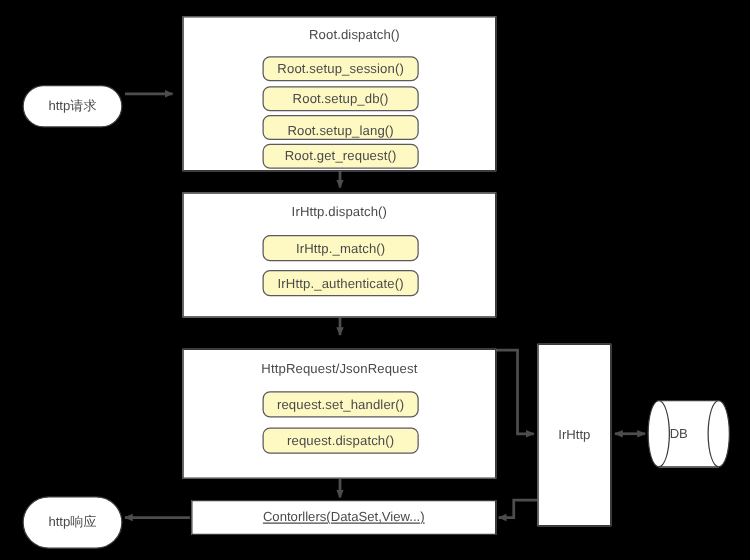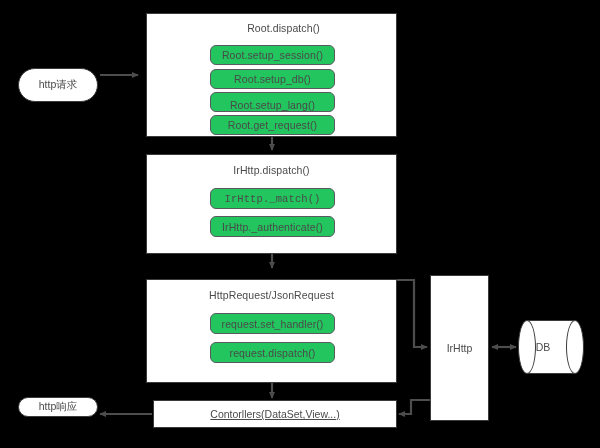--- a/index.html
+++ b/index.html
@@ -26,21 +26,21 @@
     position: absolute;
     left: 0;
     right: 0;
     text-align: center;
     font-size: 10.5px;
     color: #4a4a4a;
     letter-spacing: 0.1px;
   }
   .pill {
     position: absolute;
-    background: #22c55e;
+    background: #fef9c3;
     border: 1.4px solid #59595e;
     border-radius: 6px;
     box-sizing: border-box;
     display: flex;
     align-items: center;
     justify-content: center;
     font-size: 10.5px;
     color: #4a4a4a;
     letter-spacing: 0.1px;
   }
@@ -162,21 +162,21 @@
     <div class="pill" style="left:63px; top:78px; width:125px; height:20px;align-items:flex-end;">
       <span>Root.setup_lang()</span>
     </div>
     <div class="pill" style="left:63px; top:101px; width:125px; height:20px;">
       <span>Root.get_request()</span>
     </div>
   </div>
 
   <div class="box" style="left:146px; top:154px; width:251px; height:100px;">
     <div class="box-title" style="top:9px;">IrHttp.dispatch()</div>
-    <div class="pill" style="left:63px; top:33px; width:125px; height:21px;font-family:Liberation Mono, monospace;">
+    <div class="pill" style="left:63px; top:33px; width:125px; height:21px;">
       <span>IrHttp._match()</span>
     </div>
     <div class="pill" style="left:63px; top:61px; width:125px; height:21px;">
       <span>IrHttp._authenticate()</span>
     </div>
   </div>
 
   <div class="box" style="left:146px; top:279px; width:251px; height:104px;">
     <div class="box-title" style="top:9px;">HttpRequest/JsonRequest</div>
     <div class="pill" style="left:63px; top:33px; width:125px; height:21px;">
@@ -195,17 +195,17 @@
     <span>IrHttp</span>
   </div>
 
   <div class="cyl" style="left:518px; top:320px; width:66px; height:54px;">
     <div class="body"></div>
     <div class="cap cap-left"></div>
     <div class="cap cap-right"></div>
     <div class="label">DB</div>
   </div>
 
-  <div class="terminal" style="left:18px; top:397px; width:80px; height:20px;">
+  <div class="terminal" style="left:18px; top:397px; width:80px; height:42px;">
     <span>http响应</span>
   </div>
 
 </div>
 
 </body></html>

